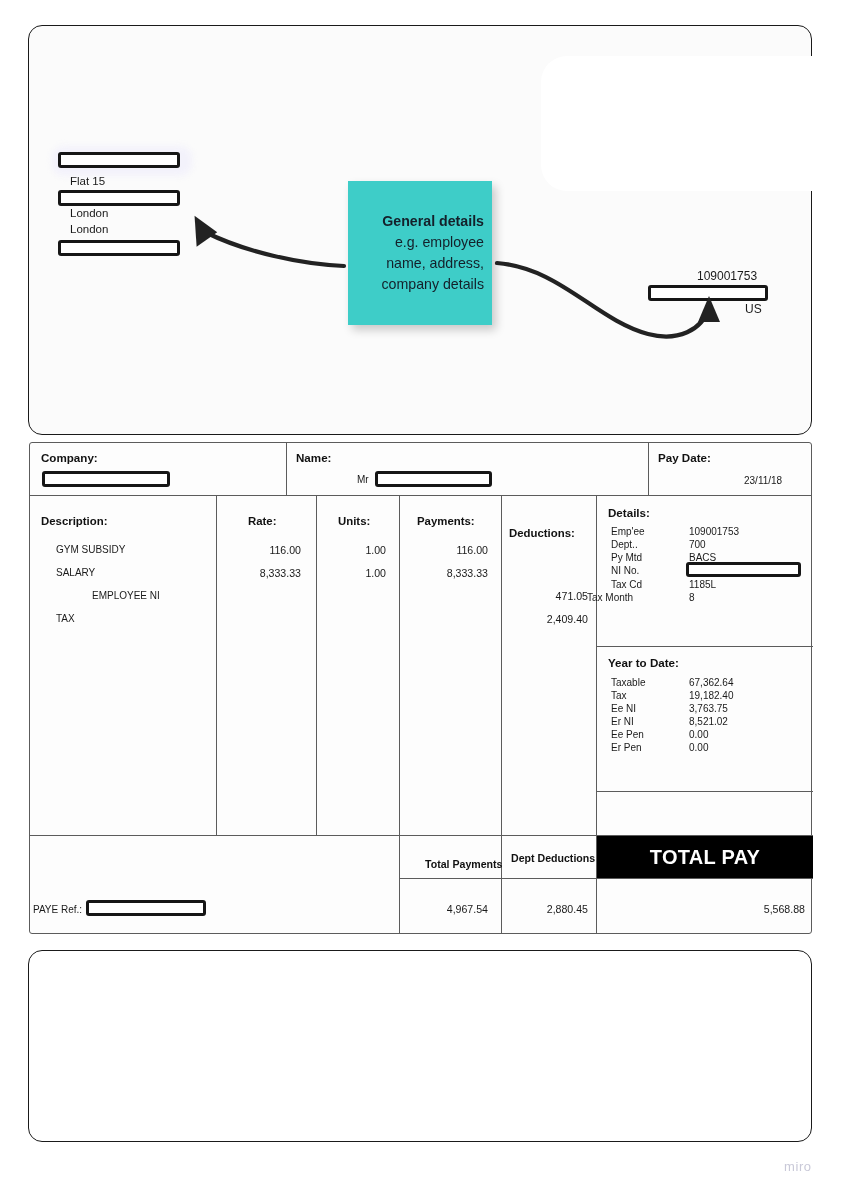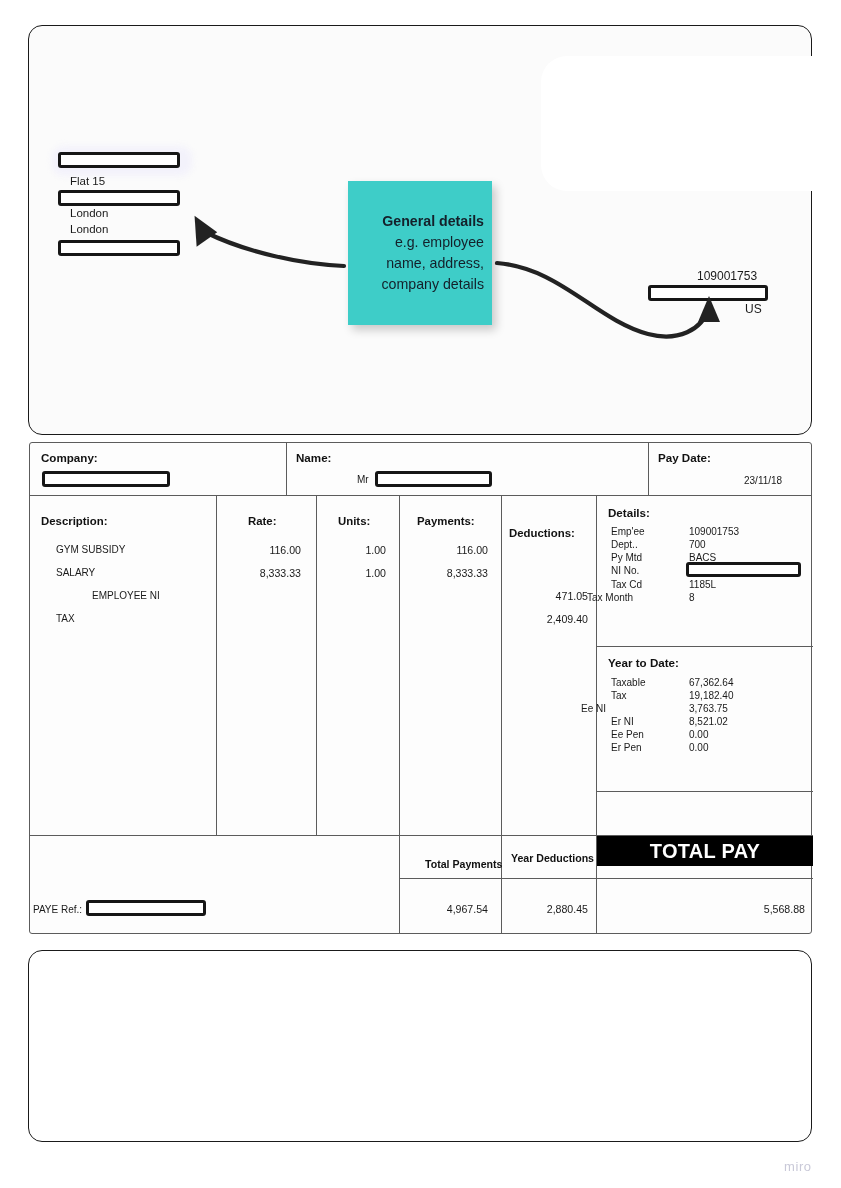--- a/index.html
+++ b/index.html
@@ -212,41 +212,41 @@
     <div class="txt" style="left:659px;top:149px;">8</div>
 
     <div class="det-sep" style="left:566px;top:203px;width:217px;"></div>
 
     <div class="lbl-b" style="left:578px;top:213px;">Year to Date:</div>
 
     <div class="txt" style="left:581px;top:234px;">Taxable</div>
     <div class="txt" style="left:659px;top:234px;">67,362.64</div>
     <div class="txt" style="left:581px;top:247px;">Tax</div>
     <div class="txt" style="left:659px;top:247px;">19,182.40</div>
-    <div class="txt" style="left:551px;top:260px;">Ee NI</div>
+    <div class="txt" style="left:581px;top:260px;">Ee NI</div>
     <div class="txt" style="left:659px;top:260px;">3,763.75</div>
     <div class="txt" style="left:581px;top:273px;">Er NI</div>
     <div class="txt" style="left:659px;top:273px;">8,521.02</div>
     <div class="txt" style="left:581px;top:286px;">Ee Pen</div>
     <div class="txt" style="left:659px;top:286px;">0.00</div>
     <div class="txt" style="left:581px;top:299px;">Er Pen</div>
     <div class="txt" style="left:659px;top:299px;">0.00</div>
 
     <div class="det-sep" style="left:566px;top:348px;width:217px;"></div>
 
     <div class="det-sep" style="left:0;top:392px;width:783px;"></div>
     <div class="det-sep" style="left:369px;top:435px;width:414px;"></div>
     <div class="v" style="left:369px;top:392px;height:98px;"></div>
     <div class="v" style="left:471px;top:392px;height:98px;"></div>
     <div class="v" style="left:566px;top:392px;height:98px;"></div>
 
     <div class="tot-hdr" style="left:383px;top:415px;margin-left:12px;">Total Payments</div>
-    <div class="tot-hdr" style="left:481px;top:409px;">Year Deductions</div>
-
-    <div class="totalpay-box" style="left:567px;top:393px;width:216px;height:30px;">
+    <div class="tot-hdr" style="left:481px;top:409px;">Dept Deductions</div>
+
+    <div class="totalpay-box" style="left:567px;top:393px;width:216px;height:42px;">
       <span>TOTAL PAY</span>
     </div>
 
     <div class="txt" style="left:3px;top:461px;">PAYE Ref.:</div>
     <div class="redact" style="left:56px;top:457px;width:120px;height:16px;"></div>
 
     <div class="txt-r" style="left:369px;top:460px;width:89px;">4,967.54</div>
     <div class="txt-r" style="left:471px;top:460px;width:87px;">2,880.45</div>
     <div class="txt-r" style="left:566px;top:460px;width:209px;">5,568.88</div>
   </div>

